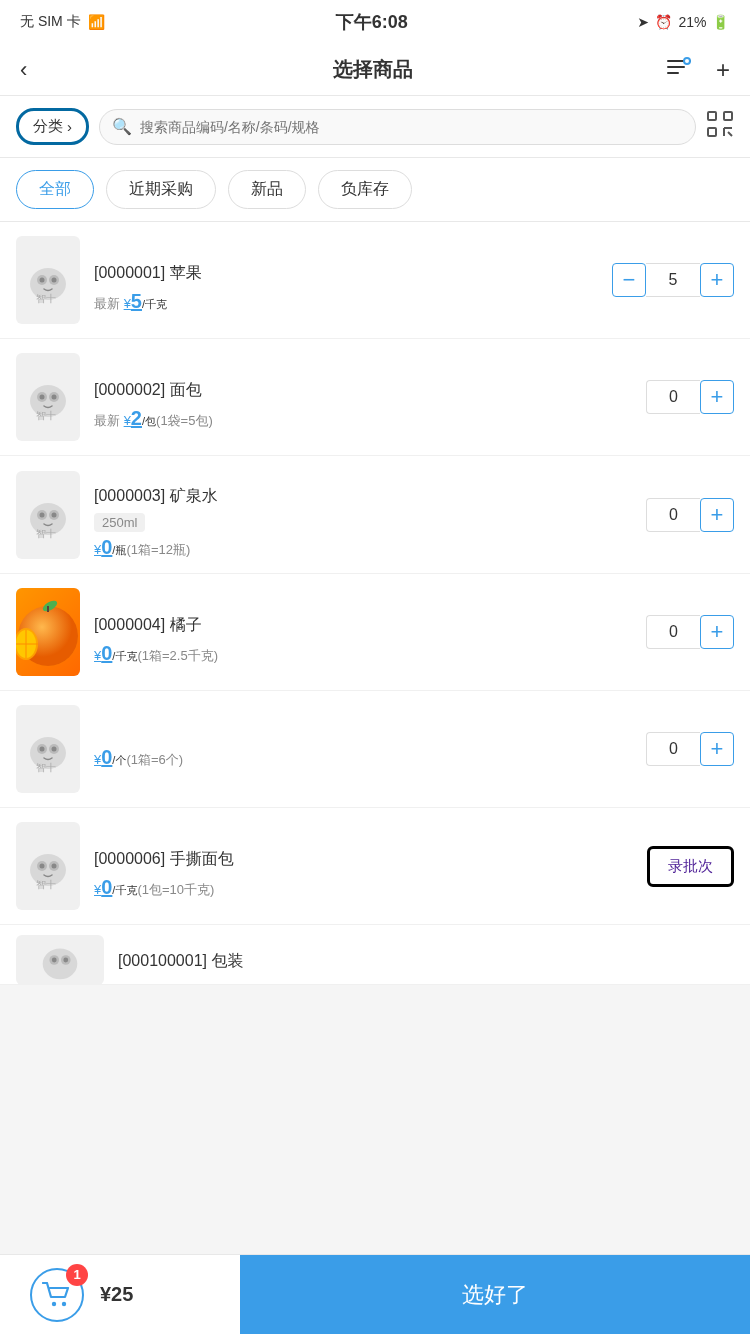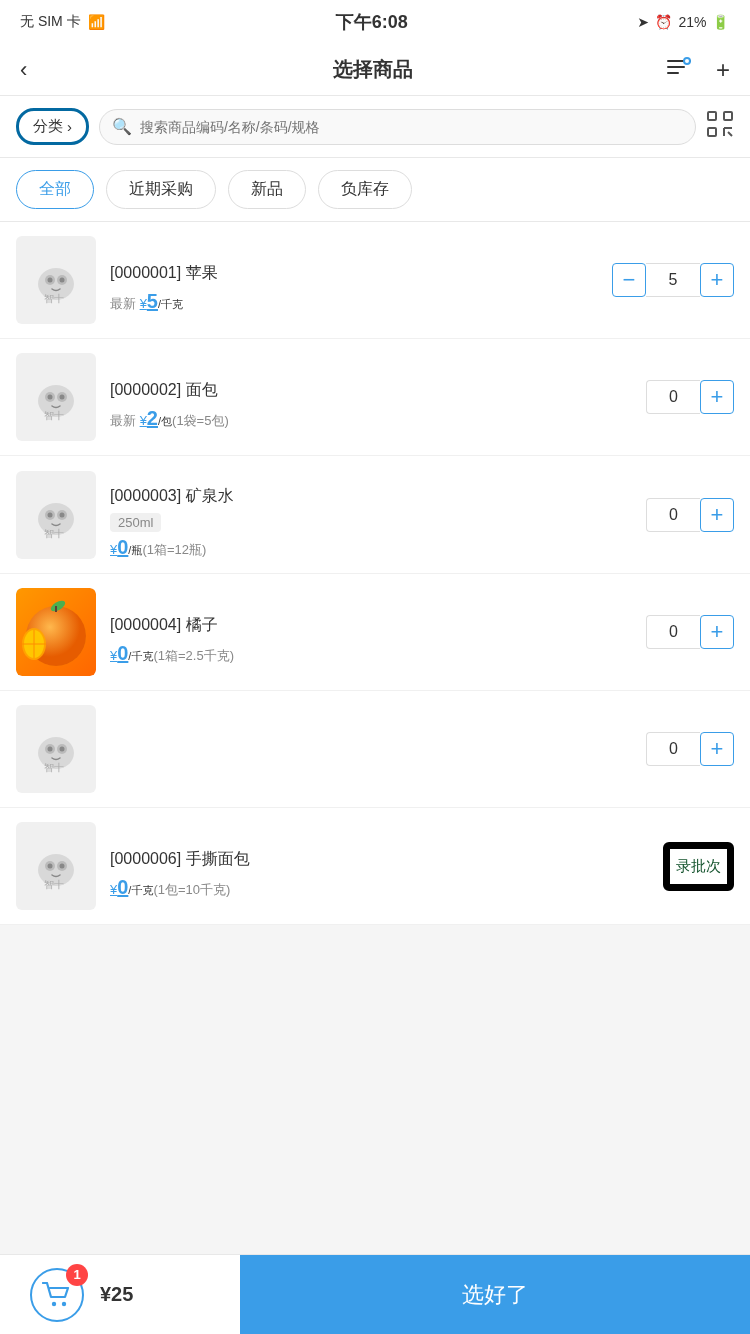--- a/index.html
+++ b/index.html
@@ -116,21 +116,21 @@
     }
     .product-item {
       background: #fff;
       display: flex;
       align-items: center;
       padding: 14px 16px;
       border-bottom: 1px solid #f0f0f0;
       gap: 14px;
     }
     .product-img {
-      width: 80px;
+      width: 64px;
       height: 88px;
       background: #f0f0f0;
       border-radius: 6px;
       display: flex;
       align-items: center;
       justify-content: center;
       flex-shrink: 0;
       overflow: hidden;
     }
     .owl-placeholder {
@@ -198,24 +198,24 @@
       border-left: none;
       border-right: none;
       text-align: center;
       font-size: 16px;
       color: #333;
       outline: none;
     }
 
     
     .batch-btn {
-      border: 7px solid #000000;
-      color: #14532d;
-      background: #fff;
-      padding: 8px 6px;
+      border: 3px solid #000000;
+      color: #4c1d95;
+      background: #fff;
+      padding: 8px 18px;
       border-radius: 6px;
       font-size: 15px;
       cursor: pointer;
       white-space: nowrap;
     }
 
     
     .bottom-bar {
       position: fixed;
       bottom: 0;
@@ -477,20 +477,23 @@
           <circle cx="20" cy="26" r="5" fill="#bbb"></circle>
           <circle cx="32" cy="26" r="5" fill="#bbb"></circle>
           <circle cx="20" cy="26" r="2.5" fill="#888"></circle>
           <circle cx="32" cy="26" r="2.5" fill="#888"></circle>
           <path d="M22 35 Q26 38 30 35" stroke="#888" stroke-width="1.5" fill="none" stroke-linecap="round"></path>
           <text x="14" y="48" font-size="10" fill="#aaa" font-family="sans-serif">智十</text>
         </svg>
       </div>
     </div>
     <div class="product-info">
+      <div class="product-price">
+        <span class="price-currency">¥</span><span class="price-value">0</span><span class="price-unit">/个</span><span class="price-note">(1箱=6个)</span>
+      </div>
     </div>
     <div class="qty-control">
       <input class="qty-input" type="text" value="0" style="border-left: 1px solid rgb(221, 221, 221); border-radius: 4px 0px 0px 4px;">
       <div class="qty-plus">+</div>
     </div>
   </div>
 
   <div class="product-item">
     <div class="product-img">
       <div class="owl-placeholder">
@@ -507,20 +510,36 @@
     </div>
     <div class="product-info">
       <div class="product-name">[0000006] 手撕面包</div>
       <div class="product-price">
         <span class="price-currency">¥</span><span class="price-value">0</span><span class="price-unit">/千克</span><span class="price-note">(1包=10千克)</span>
       </div>
     </div>
     <button class="batch-btn">录批次</button>
   </div>
 
+  <div class="product-item" style="height:60px; overflow:hidden; align-items:flex-start; padding-top:10px;">
+    <div class="product-img" style="width:88px; height:50px; overflow:hidden;">
+      <div class="owl-placeholder">
+        <svg width="52" height="52" viewBox="0 0 52 52" fill="none">
+          <ellipse cx="26" cy="30" rx="18" ry="16" fill="#d8d8d8"></ellipse>
+          <circle cx="20" cy="26" r="5" fill="#bbb"></circle>
+          <circle cx="32" cy="26" r="5" fill="#bbb"></circle>
+          <circle cx="20" cy="26" r="2.5" fill="#888"></circle>
+          <circle cx="32" cy="26" r="2.5" fill="#888"></circle>
+        </svg>
+      </div>
+    </div>
+    <div class="product-info">
+      <div class="product-name">[000100001] 包装</div>
+    </div>
+  </div>
 
 </div>
 
 <div style="height: 80px;"></div>
 
 <div class="bottom-bar">
   <div class="cart-section">
     <div class="cart-icon-wrap">
       <svg width="30" height="26" viewBox="0 0 30 26" fill="none">
         <path d="M1 1h4l4 14h14l3-9H8" stroke="#3a9de8" stroke-width="2.2" fill="none" stroke-linecap="round" stroke-linejoin="round"></path>

